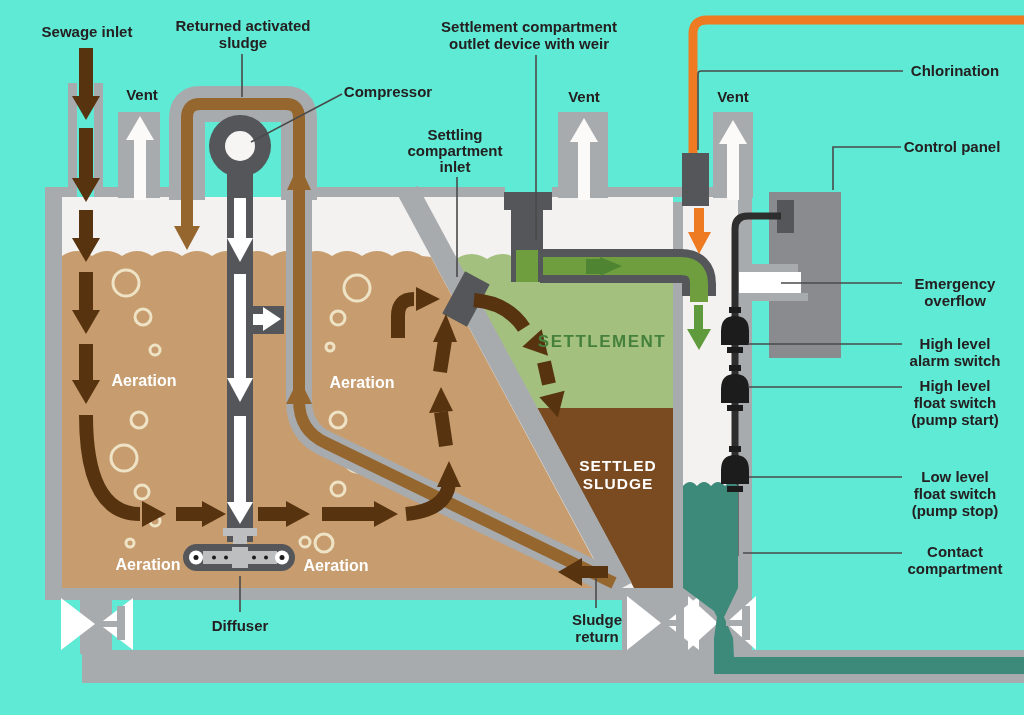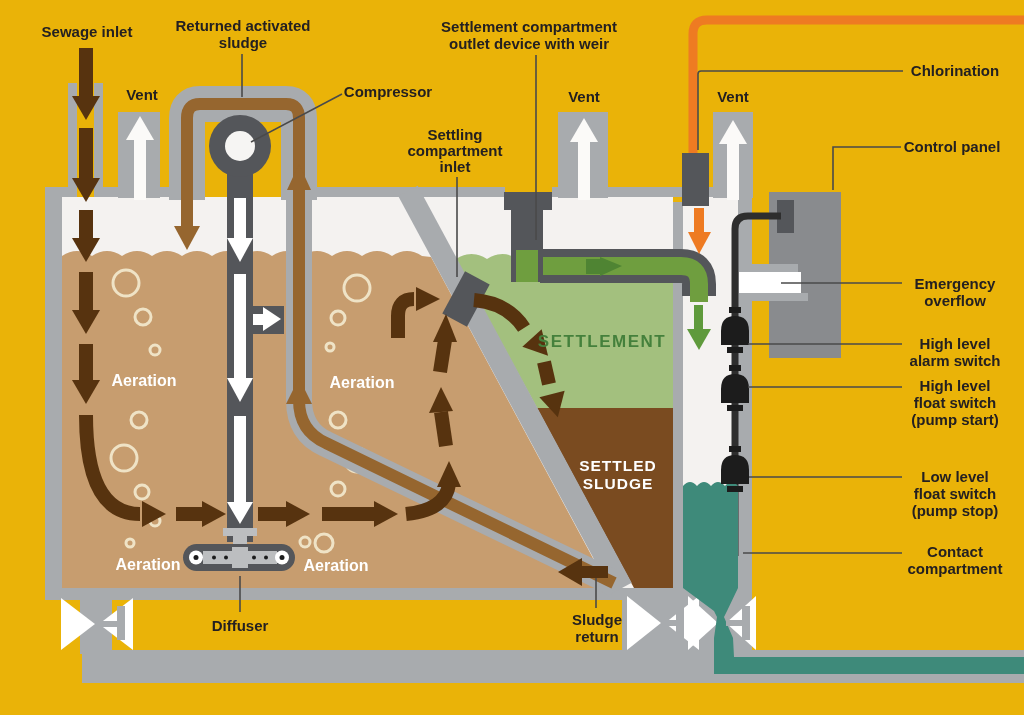--- a/index.html
+++ b/index.html
@@ -1,16 +1,16 @@
 <!DOCTYPE html>
 <html><head>
 <meta charset="utf-8">
 <style>
   html,body{margin:0;padding:0;background:#ffffff;}
-  #stage{position:relative;width:1024px;height:715px;background:#eab308;overflow:hidden;}
+  #stage{position:relative;width:1024px;height:715px;background:#5eead4;overflow:hidden;}
   svg{display:block;}
   text{font-family:"Liberation Sans","DejaVu Sans",sans-serif;font-weight:bold;fill:#242021;font-size:15px;}
   .wh{fill:#ffffff;font-size:16px;}
   .grn{fill:#45803c;font-size:17px;letter-spacing:1.5px;}
   .cap{fill:#ffffff;font-size:15.5px;letter-spacing:1px;}
   .ldr{stroke:#4a4a4a;stroke-width:1.6;fill:none;}
 </style>
 </head>
 <body>
 

